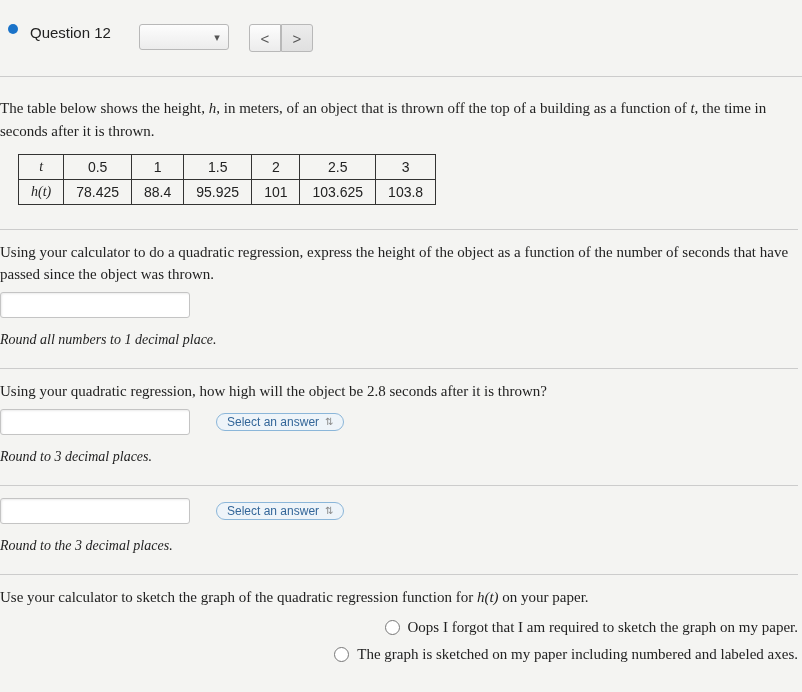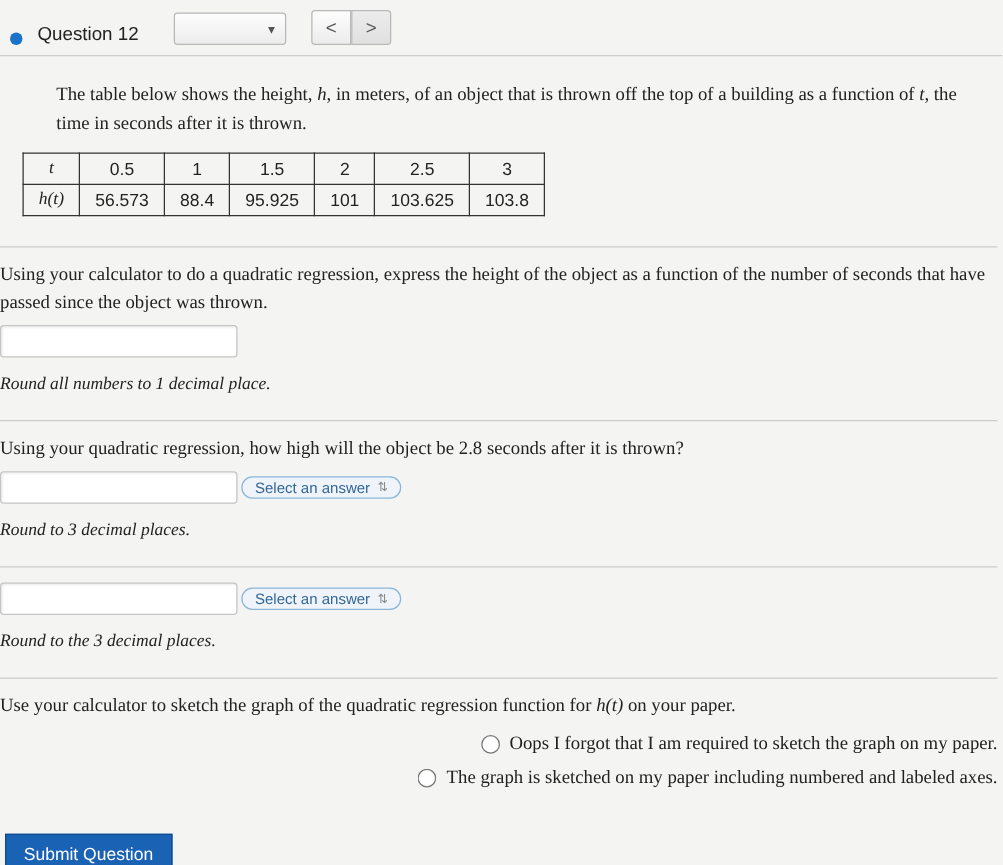--- a/index.html
+++ b/index.html
@@ -1,43 +1,43 @@
 <!DOCTYPE html>
 <html><head>
   <meta charset="utf-8">
   <style>
     * { box-sizing: border-box; margin: 0; padding: 0; }
     body { font-family: Georgia, 'Times New Roman', serif; font-size: 15px; color: #222; background: #f4f4f2; width: 802px; }
-    .header { display: flex; align-items: flex-end; padding: 8px 4px; border-bottom: 1px solid #ccc; gap: 8px; }
+    .header { display: flex; align-items: flex-start; padding: 24px 4px; border-bottom: 1px solid #ccc; gap: 8px; }
     .bullet { width: 10px; height: 10px; background: #1a73c9; border-radius: 50%; margin-left: 4px; }
     .qtitle { font-family: Arial, sans-serif; font-size: 15px; margin-left: 4px; }
     .dropdown { width: 90px; height: 26px; border: 1px solid #b8b8b8; background: linear-gradient(#fdfdfd,#ececec); border-radius: 3px; display:flex; align-items:center; justify-content:flex-end; padding-right: 8px; margin-left: 20px; }
     .dropdown::after { content: "▾"; font-size: 11px; color:#555; }
     .navbtns { display: flex; margin-left: 12px; gap: 0; }
     .navbtn { width: 32px; height: 28px; border: 1px solid #b8b8b8; background: linear-gradient(#fdfdfd,#ececec); display:flex; align-items:center; justify-content:center; font-family: Arial; font-size: 15px; color:#555; cursor:pointer; }
     .navbtn.prev { border-radius: 3px 0 0 3px; }
     .navbtn.next { border-radius: 0 3px 3px 0; background: linear-gradient(#ececec,#e0e0e0); }
     .content { padding: 8px 4px 12px 0; }
-    .intro { line-height: 1.5; margin: 12px 4px 12px 0; padding-left: 45px; }
+    .intro { line-height: 1.5; margin: 12px 4px 12px 0; }
     .math-var { font-style: italic; font-family: 'Times New Roman', serif; }
     .datatable { border-collapse: collapse; margin: 4px 0 24px 18px; }
     .datatable td { border: 1px solid #333; padding: 4px 12px; text-align: center; font-family: Liberation Sans, sans-serif; font-size: 14px; }
     .datatable td.lbl { font-style: italic; font-family: 'Times New Roman', serif; }
     hr.sep { border: none; border-top: 1px solid #ccc; margin: 4px 0 8px 0; }
     .section { margin: 12px 0 18px 0; }
     .section p { margin-bottom: 6px; line-height: 1.45; }
     .txtinput { width: 190px; height: 26px; border: 1px solid #c4c4c4; border-radius: 3px; background: #fff; box-shadow: inset 1px 1px 2px rgba(0,0,0,.08); padding: 0 6px; font-family: inherit; font-size: 14px; }
     .pill { display:inline-flex; align-items:center; gap:6px; border: 1px solid #8bb6d9; border-radius: 10px; padding: 1px 10px; font-family: Arial, sans-serif; font-size: 12px; color: #336699; background: #eef4f9; vertical-align: middle; cursor:pointer; }
     .pill .chev { font-size: 10px; color:#888; }
     .italic-note { font-style: italic; font-size: 14px; margin-top: 12px; }
     .radiogroup { margin: 8px 0 0 14px; }
     .radio { display:flex; align-items:center; gap: 8px; margin: 10px 0; font-size: 15px; justify-content: flex-end; }
     .radio input { width: 15px; height: 15px; accent-color: #333; }
     .submit { background: #1a62b3; color: #fff; border: 1px solid #0d4a8f; padding: 7px 14px; font-family: Arial, sans-serif; font-size: 14px; margin: 18px 0 0 4px; cursor:pointer; }
-    .inline-row { display: flex; align-items: center; gap: 3px; }
+    .inline-row { display: flex; align-items: center; gap: 26px; }
   </style>
 </head>
 <body>
 
 <div class="header">
   <span class="bullet"></span>
   <span class="qtitle">Question 12</span>
   <div class="dropdown"></div>
   <div class="navbtns">
     <div class="navbtn prev">&lt;</div>
@@ -57,21 +57,21 @@
       <td class="lbl">t</td>
       <td>0.5</td>
       <td>1</td>
       <td>1.5</td>
       <td>2</td>
       <td>2.5</td>
       <td>3</td>
     </tr>
     <tr>
       <td class="lbl">h(t)</td>
-      <td>56.573</td>
+      <td>78.425</td>
       <td>88.4</td>
       <td>95.925</td>
       <td>101</td>
       <td>103.625</td>
       <td>103.8</td>
     </tr>
   </tbody>
     </table>
 
   <hr class="sep">

